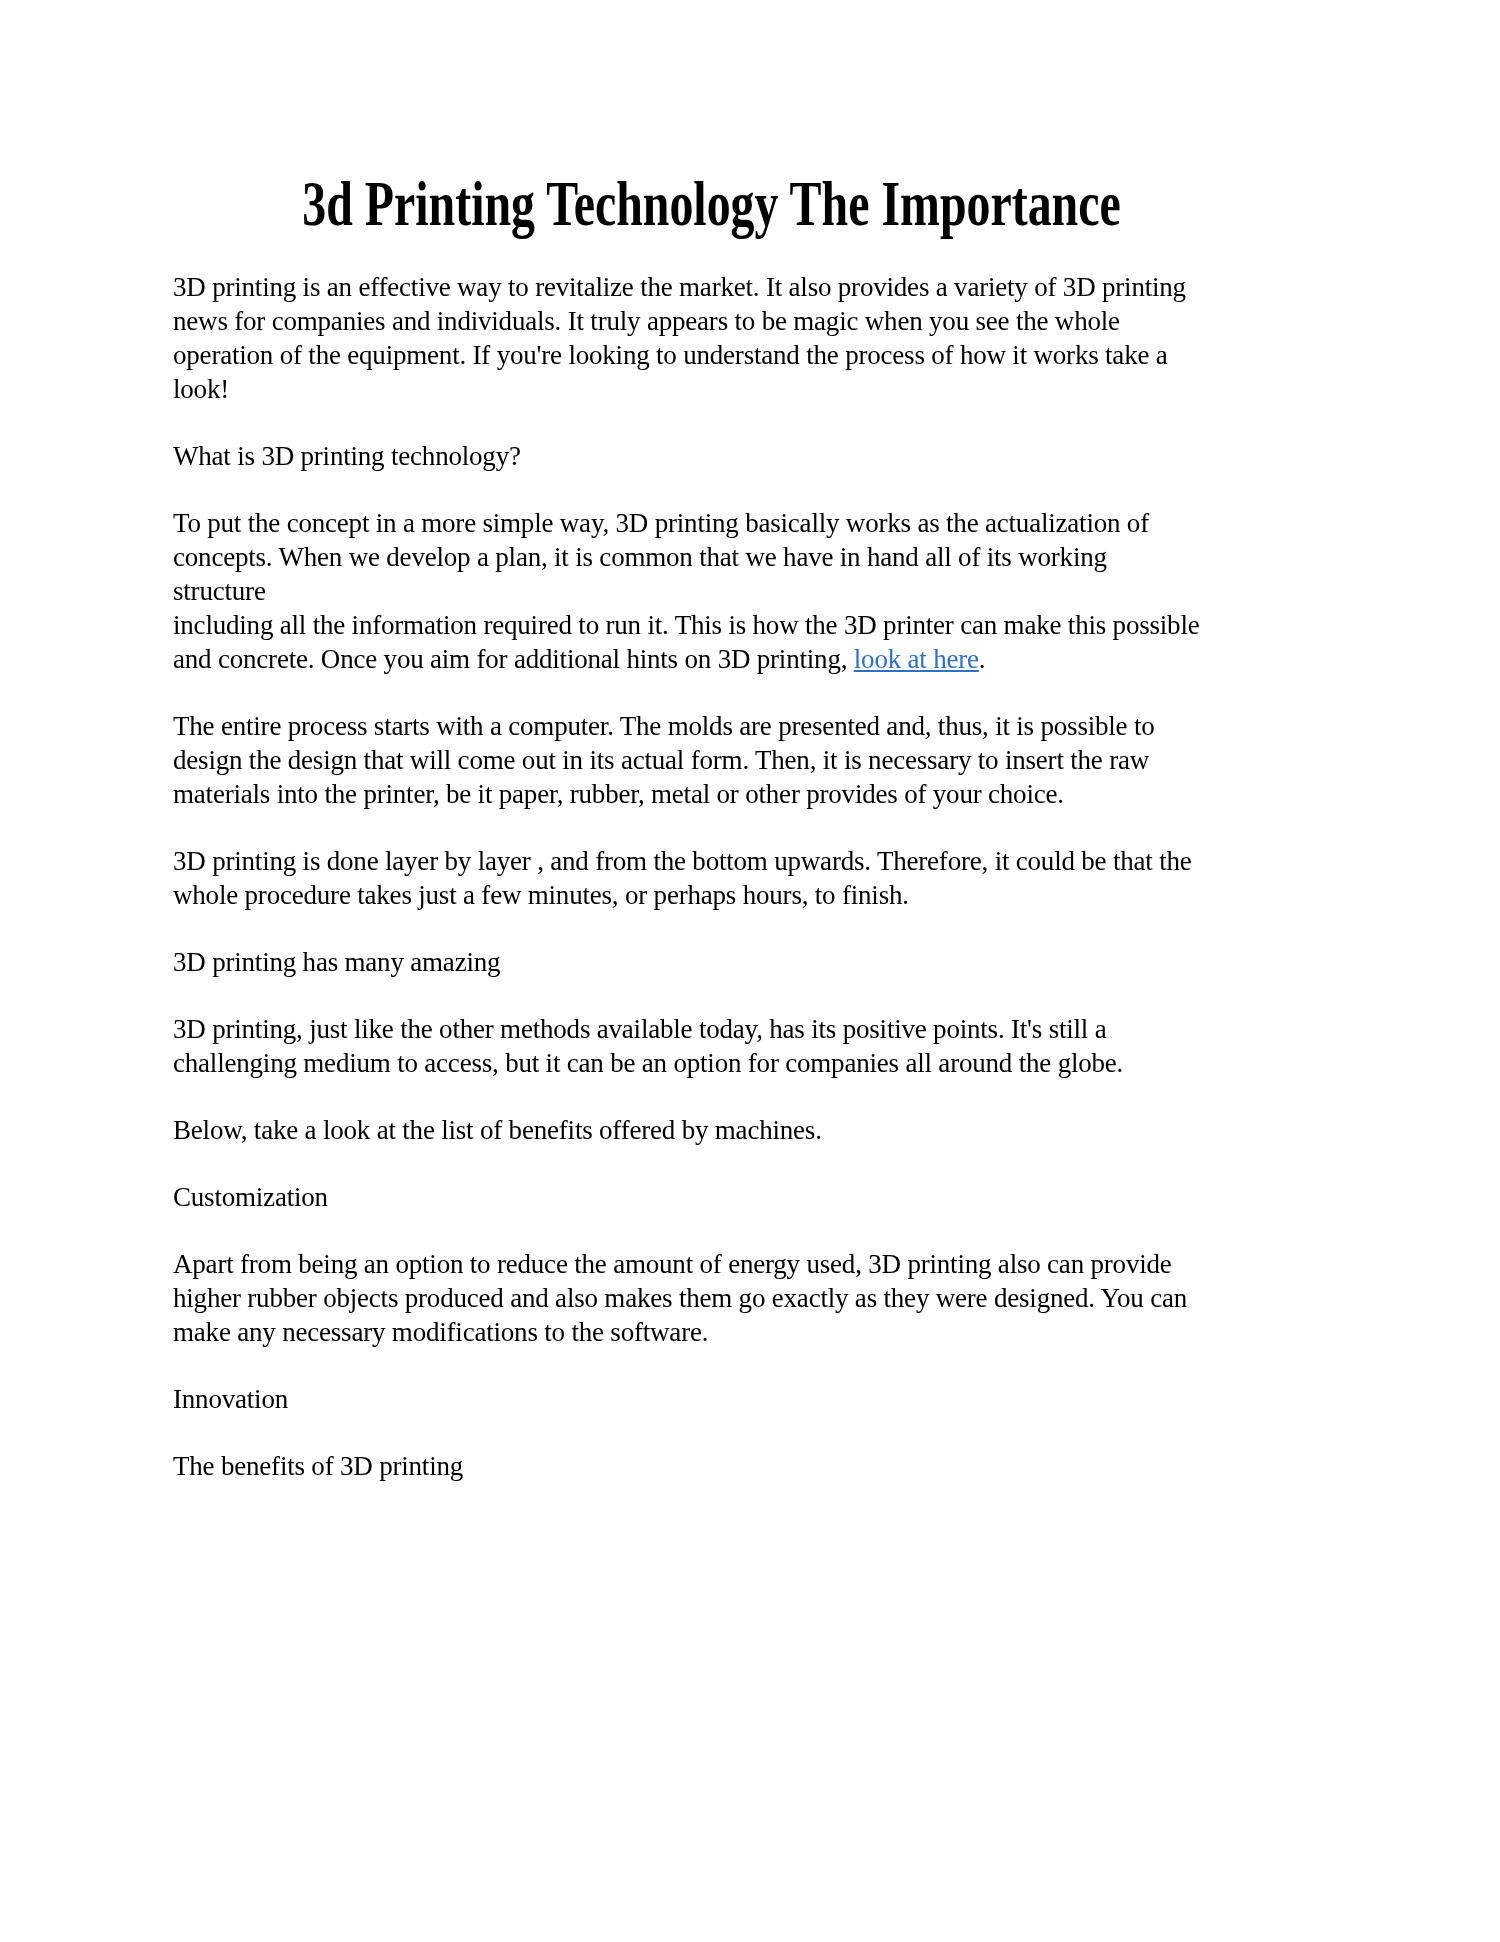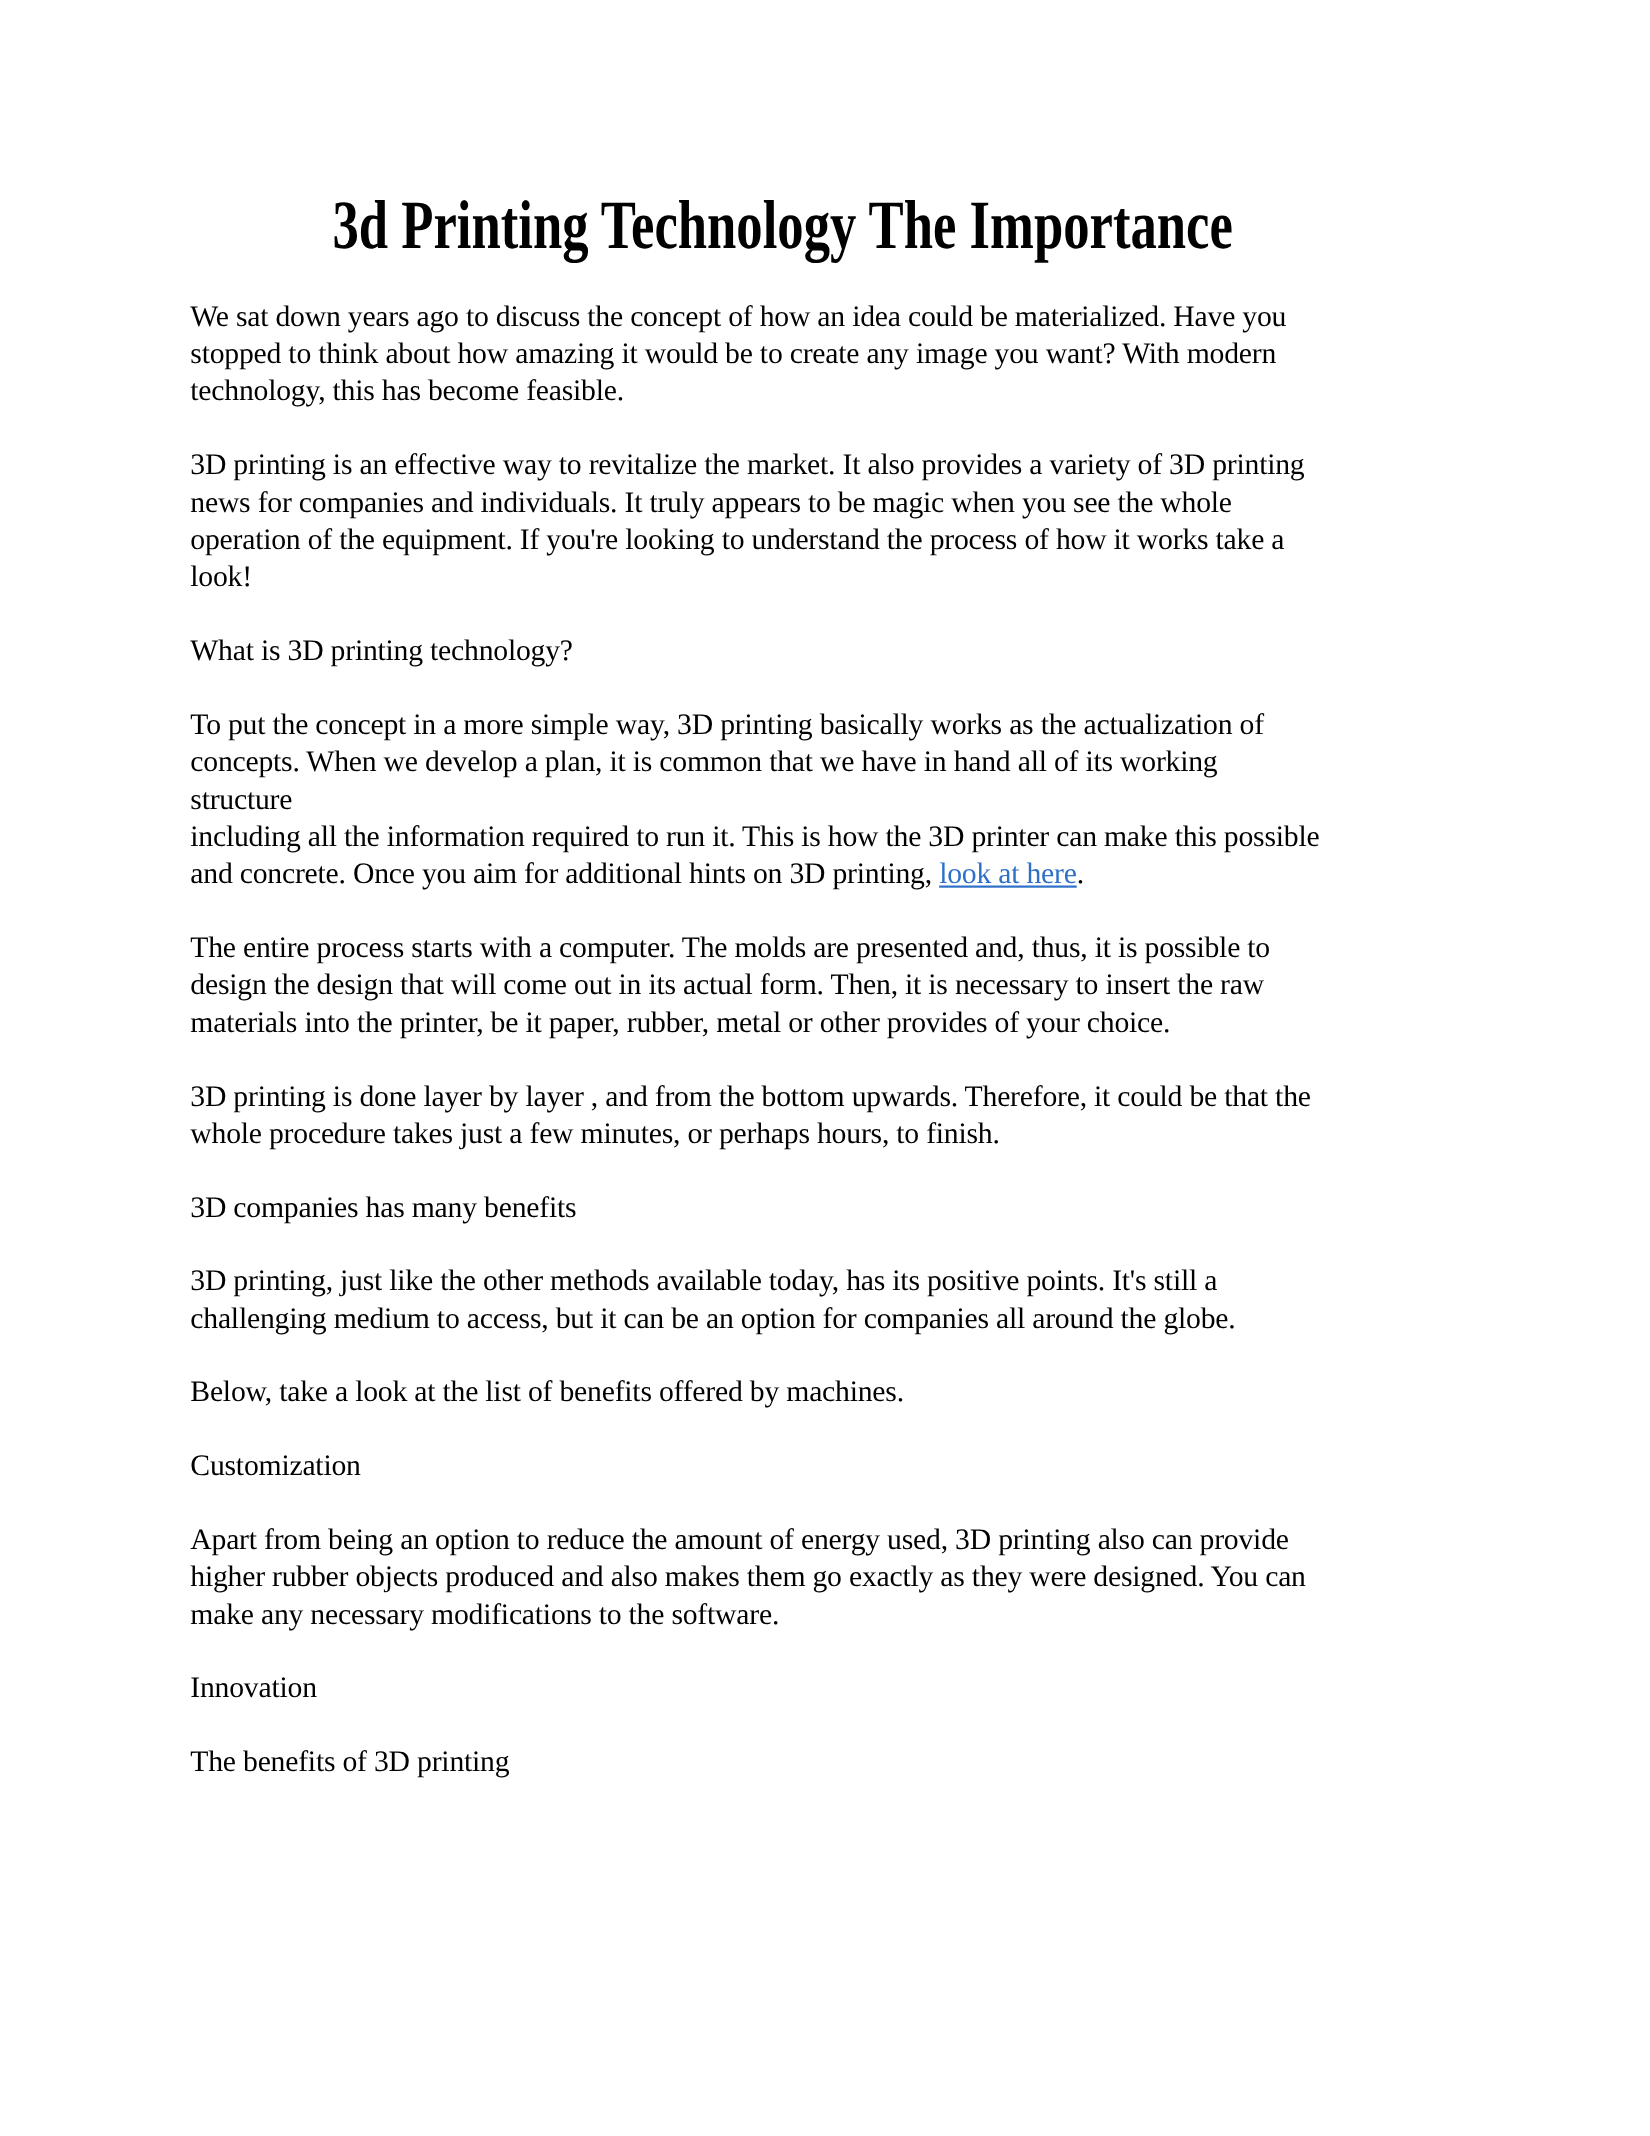--- a/index.html
+++ b/index.html
@@ -49,44 +49,41 @@
     cursor: pointer;
   }
 </style>
 </head>
 <body>
 
 <div class="doc">
 
   <h1 class="doc-title"><span class="squeeze">3d Printing Technology The Importance</span></h1>
 
-  <p class="para">We sat down years ago to discuss the concept of how an idea could be materialized. Have you
-stopped to think about how amazing it would be to create any image you want? With modern
-technology, this has become feasible.</p>
 
   <p class="para">3D printing is an effective way to revitalize the market. It also provides a variety of 3D printing
 news for companies and individuals. It truly appears to be magic when you see the whole
 operation of the equipment. If you're looking to understand the process of how it works take a
 look!</p>
 
   <h2 class="sec-heading">What is 3D printing technology?</h2>
 
   <p class="para"><span>To put the concept in a more simple way, 3D printing basically works as the actualization of
 concepts. When we develop a plan, it is common that we have in hand all of its working structure
 including all the information required to run it. This is how the 3D printer can make this possible
 and concrete. Once you aim for additional hints on 3D printing, </span><a class="doc-link" href="#">look at here</a><span>.</span></p>
 
   <p class="para">The entire process starts with a computer. The molds are presented and, thus, it is possible to
 design the design that will come out in its actual form. Then, it is necessary to insert the raw
 materials into the printer, be it paper, rubber, metal or other provides of your choice.</p>
 
   <p class="para">3D printing is done layer by layer , and from the bottom upwards. Therefore, it could be that the
 whole procedure takes just a few minutes, or perhaps hours, to finish.</p>
 
-  <h2 class="sec-heading">3D companies has many benefits</h2>
+  <h2 class="sec-heading">3D printing has many amazing</h2>
 
   <p class="para">3D printing, just like the other methods available today, has its positive points. It's still a
 challenging medium to access, but it can be an option for companies all around the globe.</p>
 
   <p class="para">Below, take a look at the list of benefits offered by machines.</p>
 
   <h2 class="sec-heading">Customization</h2>
 
   <p class="para">Apart from being an option to reduce the amount of energy used, 3D printing also can provide
 higher rubber objects produced and also makes them go exactly as they were designed. You can

